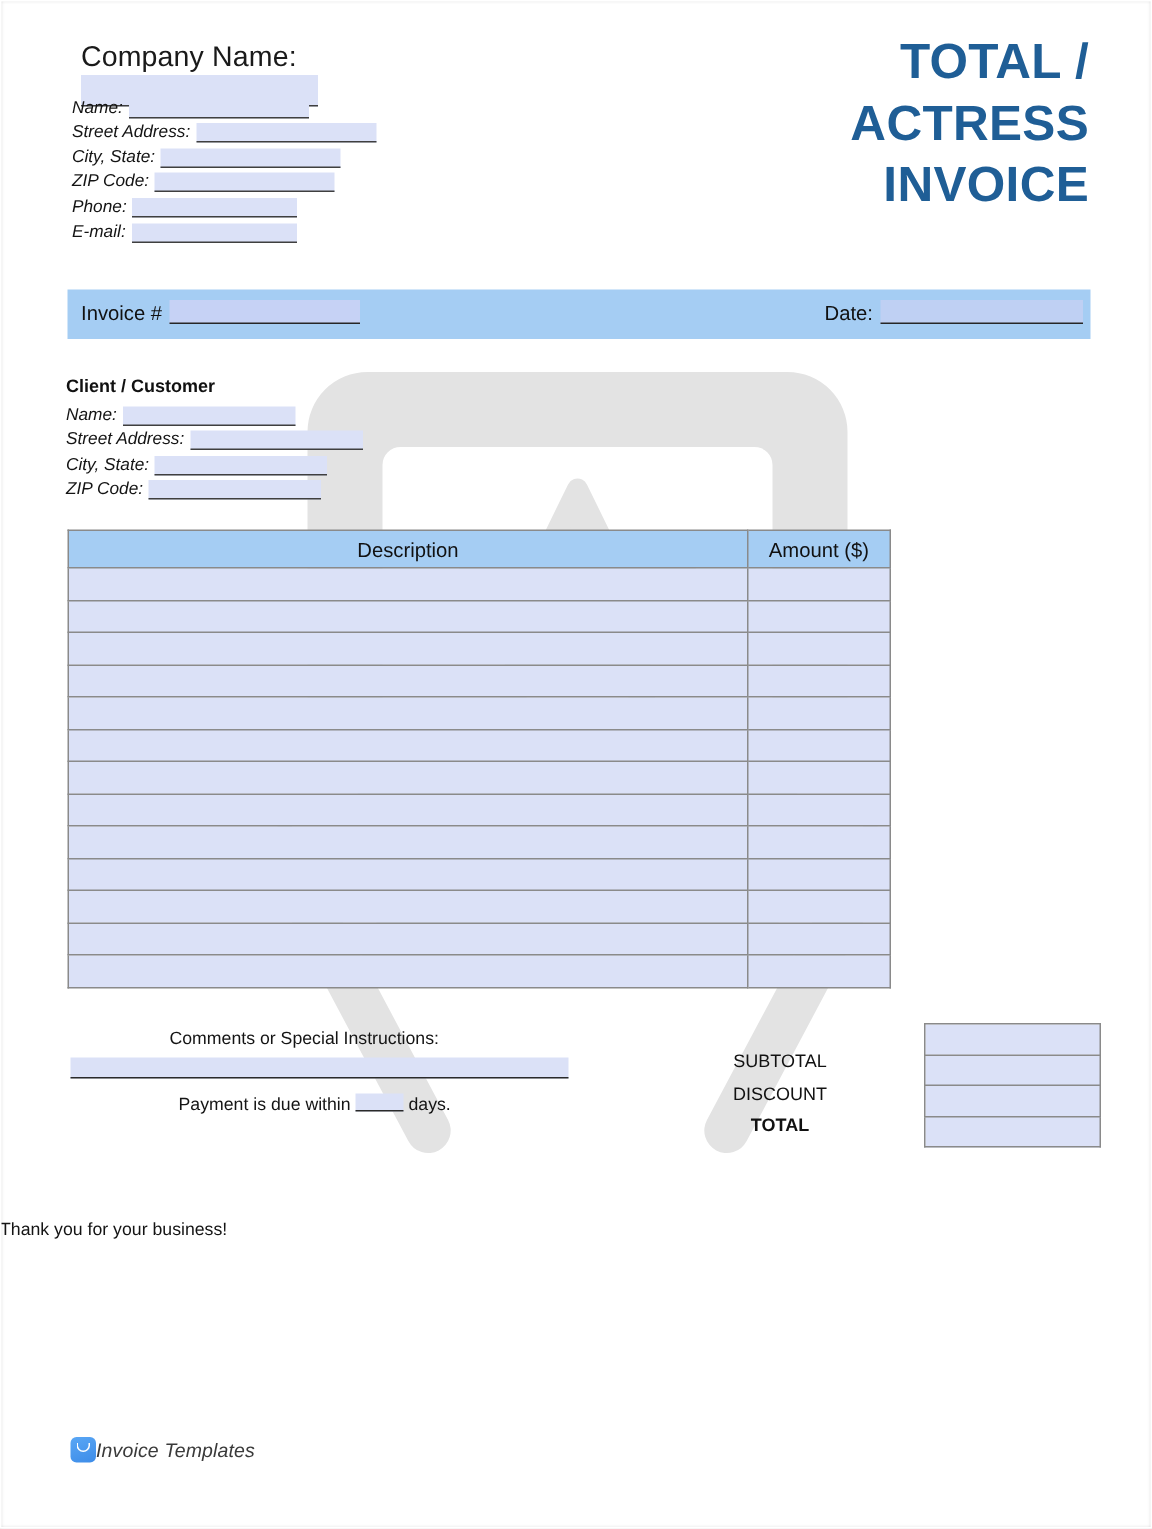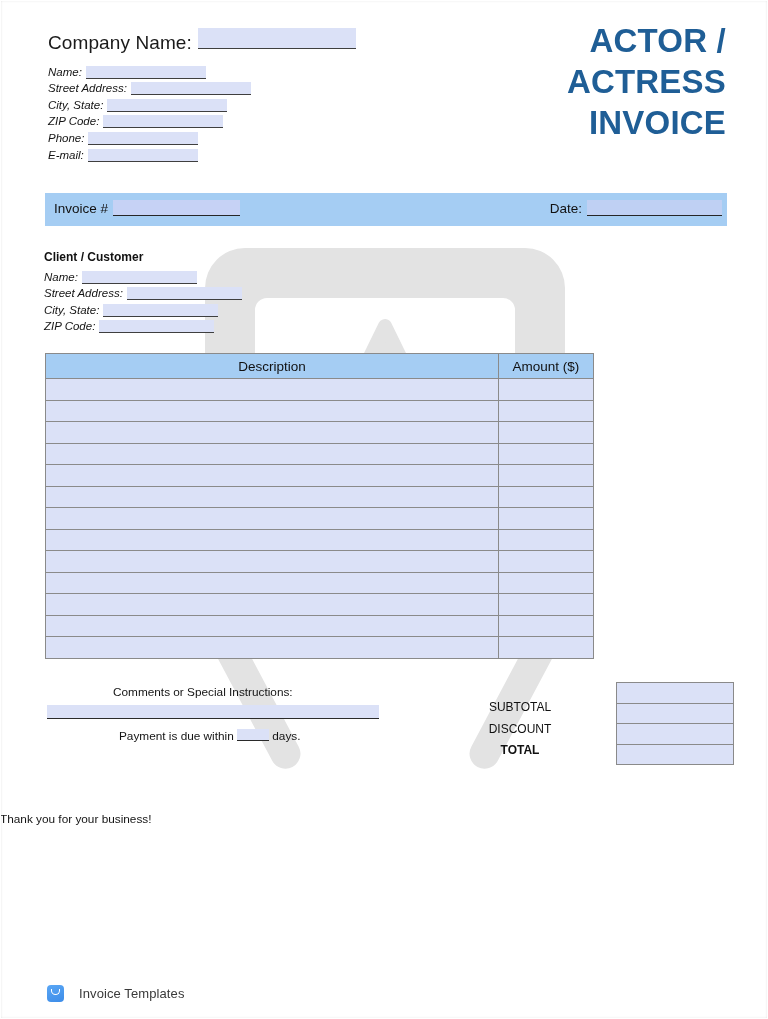--- a/index.html
+++ b/index.html
@@ -56,20 +56,21 @@
     z-index: 10;
   }
 
   .company-line {
     position: absolute;
     left: 48px;
     top: 28px;
     display: flex;
     align-items: baseline;
     white-space: nowrap;
+    flex-direction: column;
   }
   .company-label {
     font-size: 19px;
     color: #1a1a1a;
     letter-spacing: 0.1px;
   }
   .fill {
     display: inline-block;
     background: #dbe1f7;
     border-bottom: 1.6px solid #3f3f3f;
@@ -279,25 +280,26 @@
     text-align: left;
     font-size: 11.8px;
     color: #141414;
     z-index: 10;
   }
 
   
   .footer {
     position: absolute;
     left: 47px;
-    top: 985px;
+    top: 958px;
     display: flex;
     align-items: center;
-    gap: 15px;
-    z-index: 10;
+    gap: 0;
+    z-index: 10;
+    font-style: italic;
   }
   .footer-logo {
     width: 17px;
     height: 17px;
     border-radius: 4px;
     background: linear-gradient(160deg, #5aa7f5 0%, #3d8ce8 100%);
     position: relative;
     flex: none;
   }
   .footer-logo::after {
@@ -369,21 +371,21 @@
         <span class="addr-label">Phone:</span>
         <span class="fill" style="width:110px"></span>
       </div>
       <div class="addr-row">
         <span class="addr-label">E-mail:</span>
         <span class="fill" style="width:110px"></span>
       </div>
     </div>
 
     <div class="doc-title">
-      <div>ACTOR /</div>
+      <div>TOTAL /</div>
       <div>ACTRESS</div>
       <div>INVOICE</div>
     </div>
   </div>
 
   <div class="invoice-bar">
     <div class="inv-left">
       <span>Invoice #</span>
       <span class="inv-fill"></span>
     </div>

